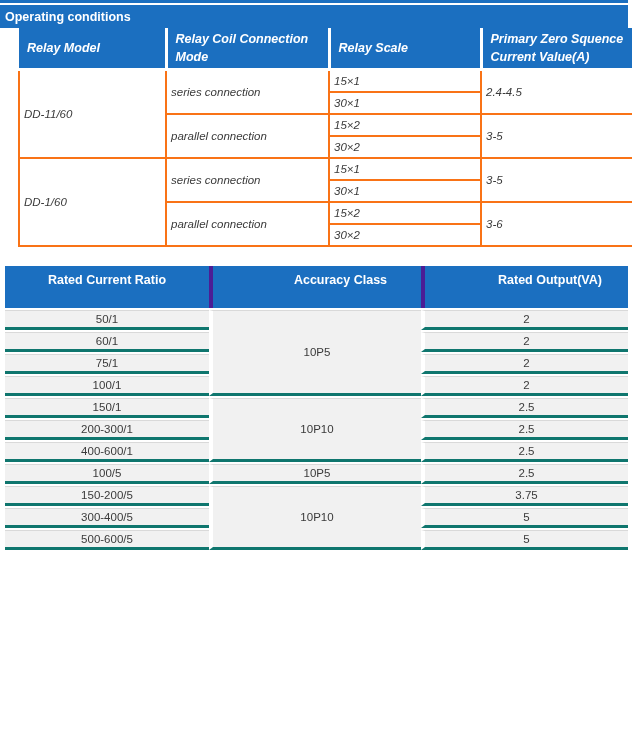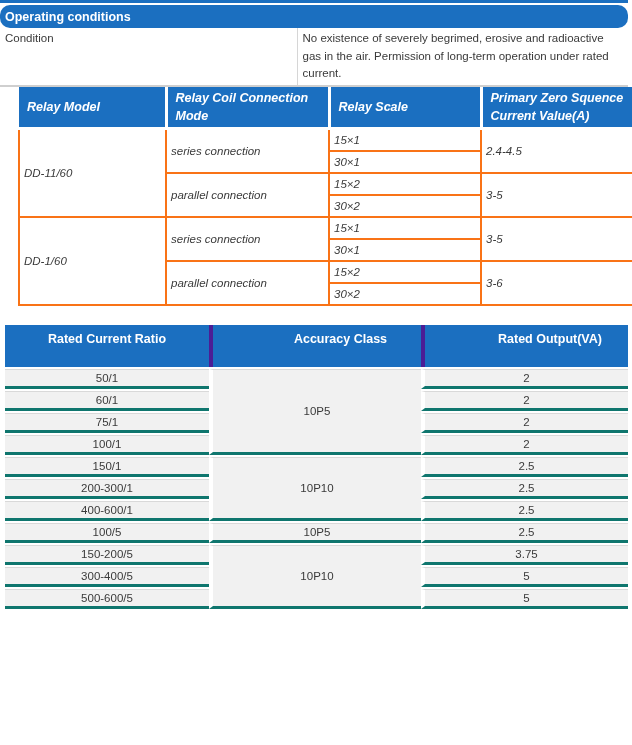--- a/index.html
+++ b/index.html
@@ -7,21 +7,21 @@
     --border:#d6d6d6; --band:#f1f1f1;
   }
   html,body{margin:0;padding:0;background:#fff;}
   body{width:632px;height:745px;font-family:"Liberation Sans",sans-serif;color:var(--ink);overflow:hidden;}
   .page{width:632px;}
   .top-rule{height:3px;background:var(--blue);margin-bottom:2px;width:628px;}
 
   
   .op-table{width:628px;border-collapse:collapse;table-layout:fixed;font-size:11.5px;}
   .op-table th.op-title{background:var(--blue);color:#fff;text-align:left;font-size:12.5px;
-    height:21px;padding:1px 5px;font-weight:bold;border-radius:10px;}
+    height:21px;padding:1px 5px;font-weight:bold;}
   .op-table td{border-bottom:1px solid var(--border);padding:2px 5px;vertical-align:top;
     line-height:17.5px;height:15px;text-align:left;}
   .op-table td.op-label{border-right:1px solid var(--border);}
   .op-table tbody tr:last-child td{border-bottom:2px solid #cfcfcf;}
 
   
   .section-heading{margin:36px 0 14px 7px;font-size:18px;font-weight:bold;color:var(--green);}
 
   
   .relay-table{margin-left:18px;width:620px;border-collapse:collapse;table-layout:fixed;
@@ -54,24 +54,20 @@
     <colgroup>
         <col style="width:297px">
         <col style="width:331px">
       </colgroup>
     <thead>
       <tr>
         <th class="op-title" colspan="2">Operating conditions</th>
       </tr>
     </thead>
     <tbody>
-        <tr>
-          <td class="op-label">Condition</td>
-          <td class="op-value">No existence of severely begrimed, erosive and radioactive gas in the air. Permission of long-term operation under rated current.</td>
-        </tr>
       </tbody>
   </table>
 
 
   <table class="relay-table">
     <colgroup>
         <col style="width:147px">
         <col style="width:163px">
         <col style="width:152px">
         <col style="width:158px">

